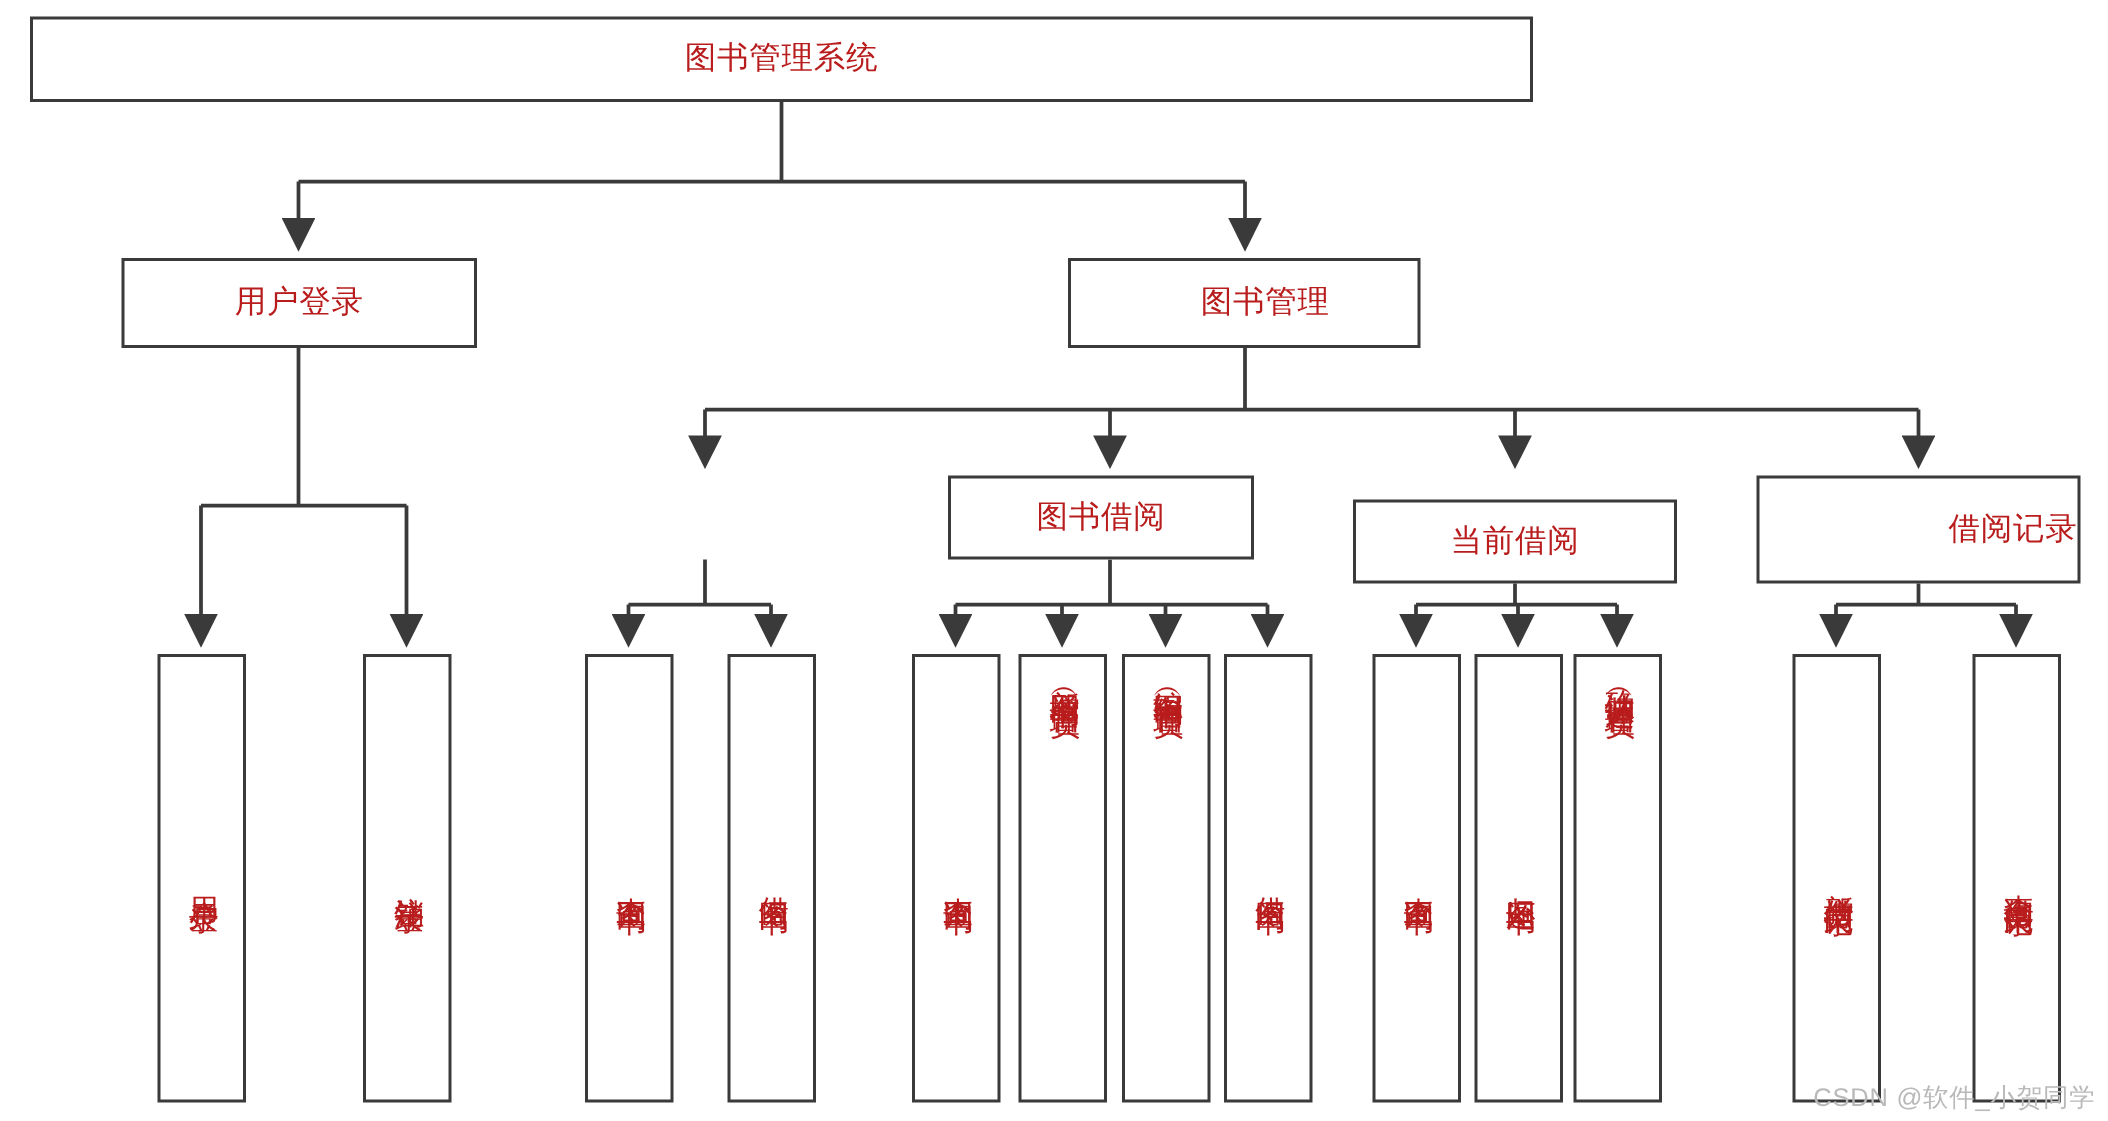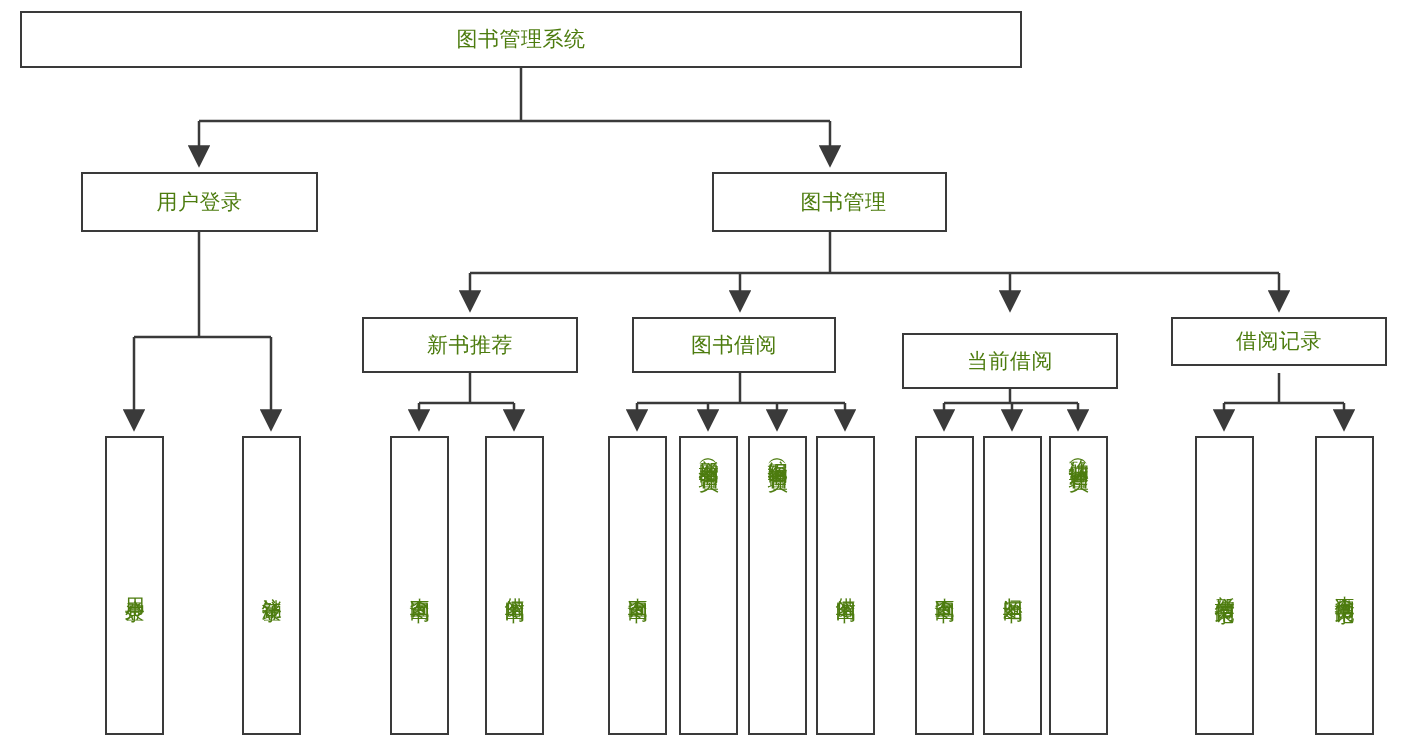--- a/index.html
+++ b/index.html
@@ -24,21 +24,21 @@
     pointer-events: none;
   }
   .node {
     position: absolute;
     box-sizing: border-box;
     border: 2.5px solid #3a3a3a;
     background: #ffffff;
     display: flex;
     align-items: center;
     justify-content: center;
-    color: #4d7c0f;
+    color: #b91c1c;
   }
   .node .lbl {
     display: block;
     text-align: center;
     line-height: 1.18;
     letter-spacing: 0.5px;
   }
   .node.horiz .lbl {
     font-size: 21px;
   }
@@ -138,30 +138,27 @@
     <span class="lbl">图书管理系统</span>
   </div>
 
   <div class="node horiz" style="left:81px; top:172px; width:237px; height:60px;">
     <span class="lbl">用户登录</span>
   </div>
   <div class="node horiz" style="left:712px; top:172px; width:235px; height:60px;padding-left:28px;">
     <span class="lbl">图书管理</span>
   </div>
 
-  <div class="node horiz" style="left:362px; top:317px; width:216px; height:56px;">
-    <span class="lbl">新书推荐</span>
-  </div>
   <div class="node horiz" style="left:632px; top:317px; width:204px; height:56px;">
     <span class="lbl">图书借阅</span>
   </div>
   <div class="node horiz" style="left:902px; top:317px; width:216px; height:56px;margin-top:16px;">
     <span class="lbl">当前借阅</span>
   </div>
-  <div class="node horiz" style="left:1171px; top:317px; width:216px; height:49px;">
+  <div class="node horiz" style="left:1171px; top:317px; width:216px; height:72px;justify-content:flex-end;">
     <span class="lbl">借阅记录</span>
   </div>
 
   <div class="node vert centered" style="left:105px; top:436px; width:59px; height:299px;">
     <span class="lbl">用户登录</span>
   </div>
   <div class="node vert centered" style="left:242px; top:436px; width:59px; height:299px;">
     <span class="lbl">注销登录</span>
   </div>
   <div class="node vert centered" style="left:390px; top:436px; width:59px; height:299px;">
@@ -191,14 +188,15 @@
   <div class="node vert" style="left:1049px; top:436px; width:59px; height:299px;">
     <span class="lbl">确认归还（管理员）</span>
   </div>
   <div class="node vert centered" style="left:1195px; top:436px; width:59px; height:299px;">
     <span class="lbl">新增借阅记录</span>
   </div>
   <div class="node vert centered" style="left:1315px; top:436px; width:59px; height:299px;">
     <span class="lbl">查询借阅记录</span>
   </div>
 
+  <div class="watermark">CSDN @软件_小贺同学</div>
 
 </div>
 
 </body></html>

